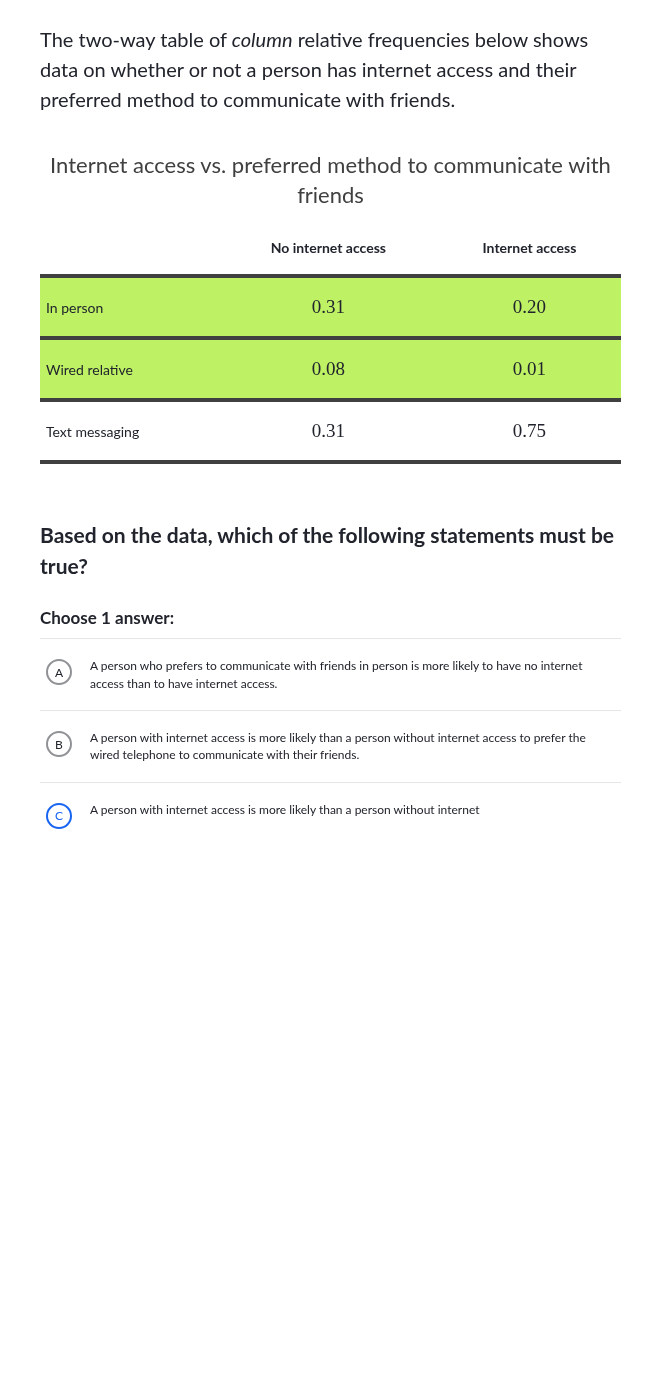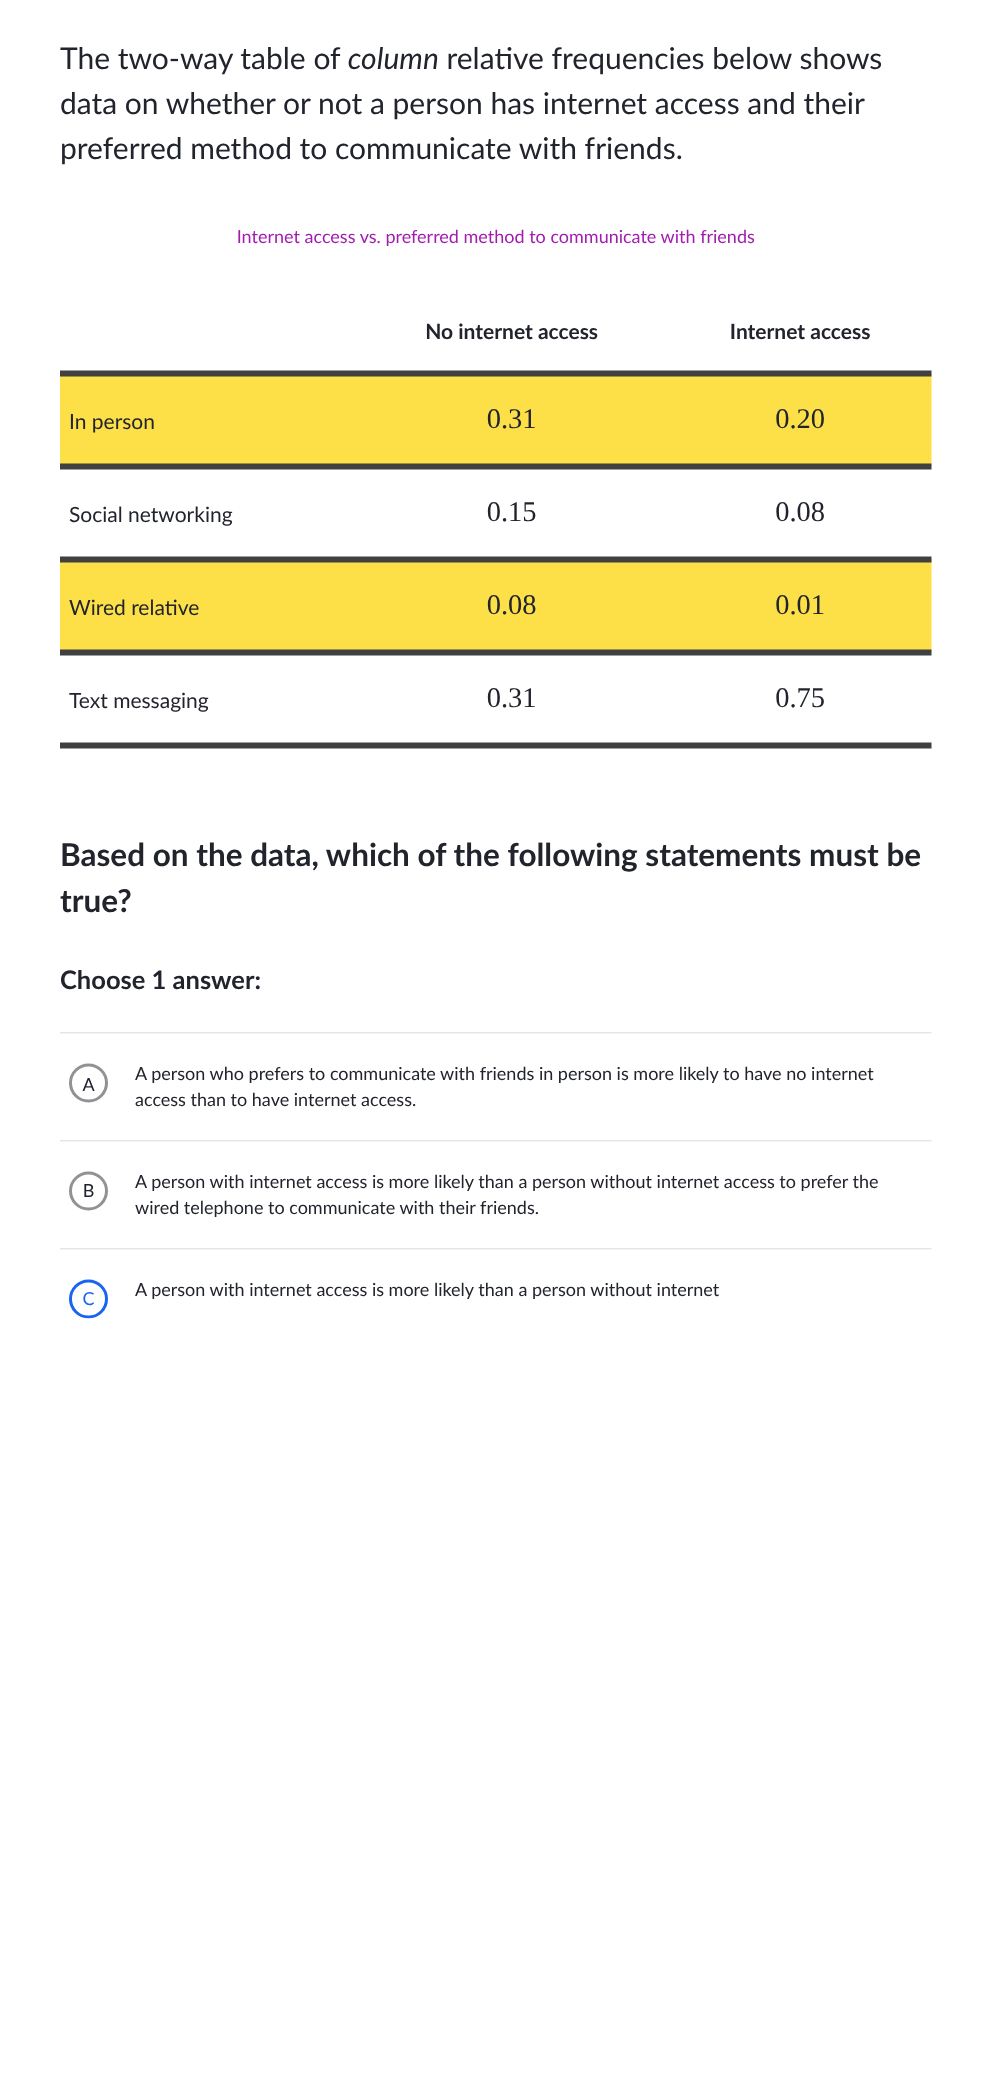--- a/index.html
+++ b/index.html
@@ -17,23 +17,23 @@
   .intro {
     font-size: 20px;
     line-height: 1.5;
     color: #21242c;
     margin-bottom: 36px;
   }
   .intro em {
   }
   .table-title {
     text-align: center;
-    font-size: 12px;
-    color: #a21caf;
-    margin-bottom: 28px;
+    font-size: 22px;
+    color: #404040;
+    margin-bottom: 12px;
     line-height: 1.35;
   }
   table {
     width: 100%;
     border-collapse: collapse;
   }
   th, td {
     text-align: center;
     padding: 18px 8px;
     border-bottom: 4px solid #404040;
@@ -49,35 +49,35 @@
     color: #21242c;
     padding-left: 6px;
     font-weight: 400;
   }
   td.num {
     font-family: "Times New Roman", Times, serif;
     font-size: 19px;
     color: #21242c;
   }
   tr.striped {
-    background: #fde047;
+    background: #bef264;
   }
   .question {
     margin-top: 56px;
     font-size: 21px;
     font-weight: 700;
     color: #21242c;
     line-height: 1.45;
   }
   .choose {
     margin-top: 26px;
     font-size: 17px;
     font-weight: 700;
     color: #21242c;
-    margin-bottom: 25px;
+    margin-bottom: 10px;
   }
   .answers {
     border-top: 1px solid #e6e6e6;
   }
   .answer {
     display: flex;
     align-items: flex-start;
     gap: 18px;
     padding: 18px 6px 18px 6px;
     border-bottom: 1px solid #e6e6e6;
@@ -128,25 +128,20 @@
         <th>No internet access</th>
         <th>Internet access</th>
       </tr>
     </thead>
     <tbody>
       <tr class="striped">
         <td class="rowlabel">In person</td>
         <td class="num">0.31</td>
         <td class="num">0.20</td>
       </tr>
-      <tr>
-        <td class="rowlabel">Social networking</td>
-        <td class="num">0.15</td>
-        <td class="num">0.08</td>
-      </tr>
       <tr class="striped">
         <td class="rowlabel">Wired relative</td>
         <td class="num">0.08</td>
         <td class="num">0.01</td>
       </tr>
       <tr>
         <td class="rowlabel">Text messaging</td>
         <td class="num">0.31</td>
         <td class="num">0.75</td>
       </tr>

